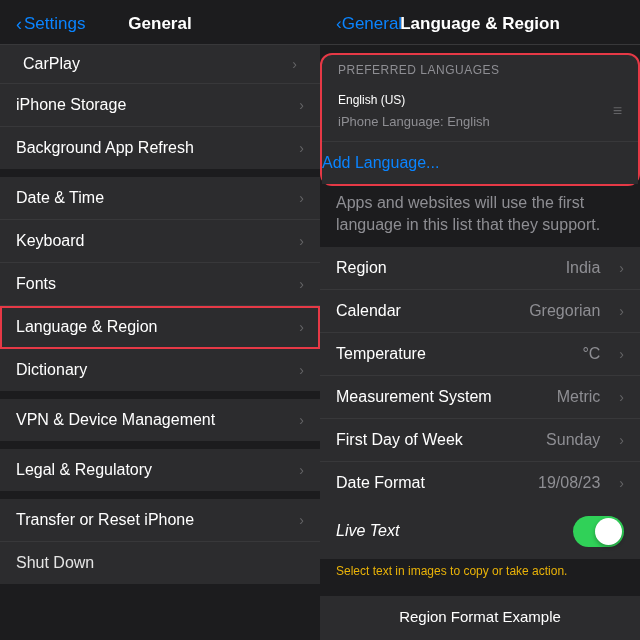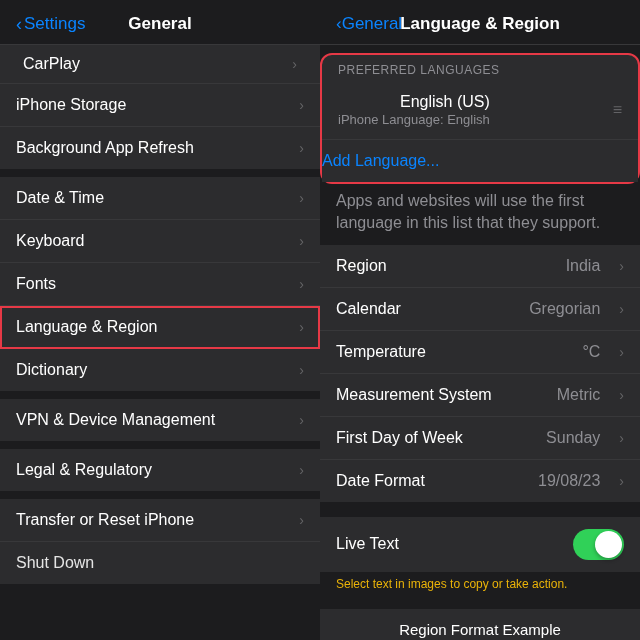--- a/index.html
+++ b/index.html
@@ -142,28 +142,27 @@
       display: flex;
       align-items: center;
       justify-content: space-between;
       padding: 12px 16px;
       border-bottom: 0.5px solid #38383a;
       background: #2c2c2e;
     }
 
     .lang-item-info .lang-name {
       color: #fff;
-      font-size: 16px;
-      text-align: right;
+      font-size: 12px;
     }
 
     .lang-item-info .lang-sub {
       color: #8e8e93;
       font-size: 13px;
-      margin-top: 1px;
+      margin-top: 7px;
     }
 
     .hamburger-icon {
       color: #636366;
       font-size: 16px;
     }
 
     .add-language {
       padding: 12px 0;
       background: #2c2c2e;
@@ -216,21 +215,22 @@
       font-size: 16px;
     }
 
     .region-item-value .chevron {
       color: #636366;
       font-size: 14px;
     }
 
     .live-text-section {
       background: #2c2c2e;
-      margin-top: 15px;
+      margin-top: 0;
+      font-style: italic;
     }
 
     .live-text-item {
       display: flex;
       align-items: center;
       justify-content: space-between;
       padding: 12px 16px;
       background: #2c2c2e;
     }
 

